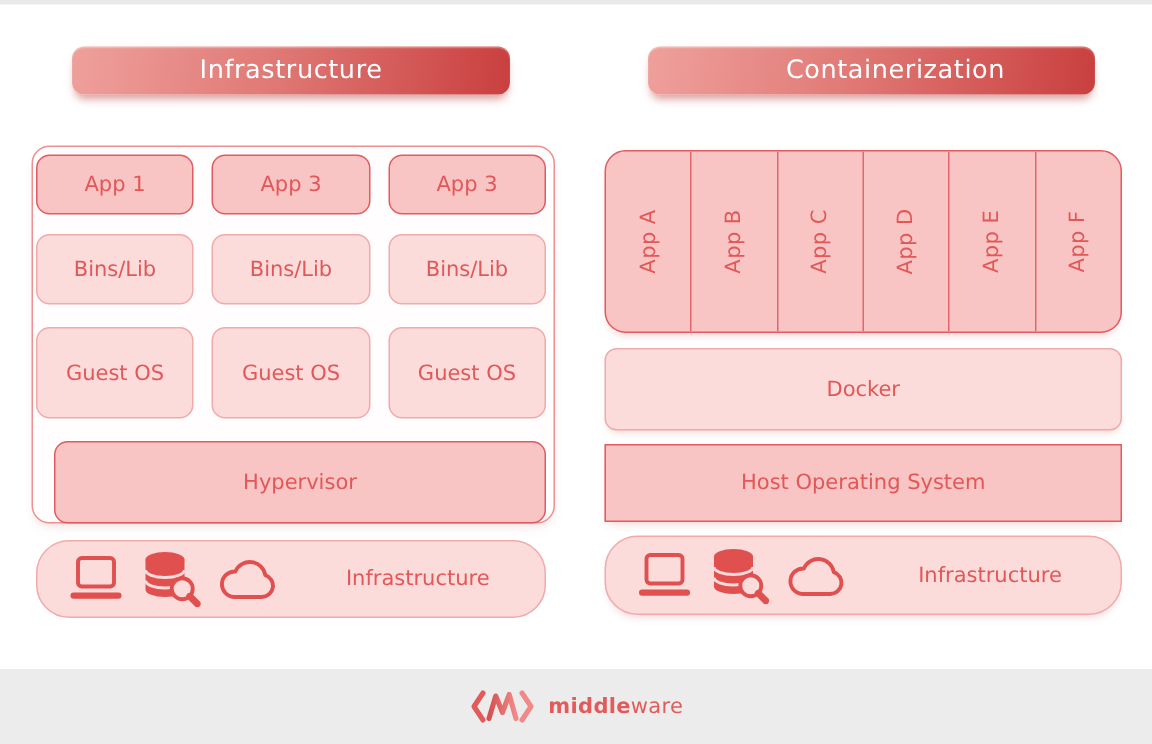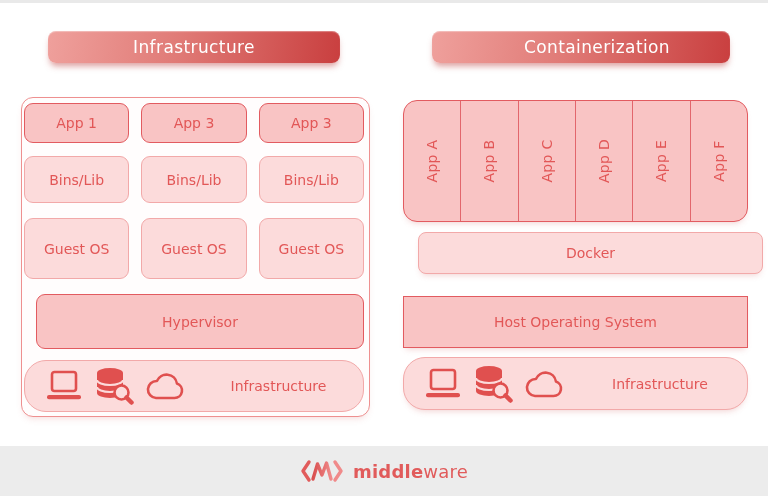--- a/index.html
+++ b/index.html
@@ -35,21 +35,21 @@
     background:linear-gradient(98deg,var(--banner-grad-start) 0%,var(--banner-grad-mid) 45%,var(--banner-grad-end) 100%);
     color:#fff;
     display:flex;align-items:center;justify-content:center;
     font-size:17px;font-weight:500;letter-spacing:.4px;
     box-shadow:0 5px 6px -2px rgba(186,59,59,.5), inset 0 1px 1px rgba(255,255,255,.35);
   }
   .banner-left{left:48px;width:292px;}
   .banner-right{left:432px;width:298px;padding-left:32px;}
   
   .vcontainer{
-    position:absolute;left:21px;top:97px;width:349px;height:320px;
+    position:absolute;left:21px;top:97px;width:349px;height:252px;
     border:1.4px solid var(--container-border);
     border-radius:12px;
     background:#fffdfd;
     box-shadow:0 4px 7px -3px rgba(210,100,100,.25);
   }
   .vrow{position:absolute;left:2px;right:5px;display:flex;gap:12px;}
   .row-apps{top:5px;height:40px;}
   .row-bins{top:58px;height:47px;}
   .row-guest{top:120px;height:61px;}
   .row-hyp{top:196px;height:55px;margin-left:12px;}
@@ -76,38 +76,38 @@
   .app-col{
     flex:1;display:flex;align-items:center;justify-content:center;
     border-right:1.3px solid #e2666c;
   }
   .app-col:last-child{border-right:none;}
   .app-col span{
     transform:rotate(-90deg);
     white-space:nowrap;
     font-size:14px;font-weight:500;color:var(--label-text);letter-spacing:.3px;
   }
-  .rbox-docker{top:232px;height:42px;border-radius:8px;margin-left:15px;}
+  .rbox-docker{top:232px;height:55px;border-radius:8px;}
   .rbox-host{top:296px;height:52px;border-radius:0;}
   .rbox-infra{top:357px;height:53px;}
   
   .infra-content{
     width:100%;height:100%;
     display:flex;align-items:center;
     padding-left:20px;padding-right:4px;gap:11px;
   }
   .infra-label{flex:1;text-align:center;font-size:14px;font-weight:500;color:var(--label-text);}
   .icon{flex:0 0 auto;display:flex;align-items:center;}
   
   .footer{
     position:absolute;left:0;top:446px;width:768px;height:50px;
     background:var(--footer-bg);
     display:flex;align-items:center;justify-content:center;gap:9px;
   }
-  .brand-text{font-size:18px;color:var(--brand-color);letter-spacing:.2px;}
+  .brand-text{font-size:14px;color:var(--brand-color);letter-spacing:.2px;}
   .brand-bold{font-weight:700;}
   .brand-light{font-weight:400;}
 </style>
 </head>
 <body>
 
 <div class="top-hairline"></div>
 
 <div class="banner banner-left">
   <span>Infrastructure</span>

